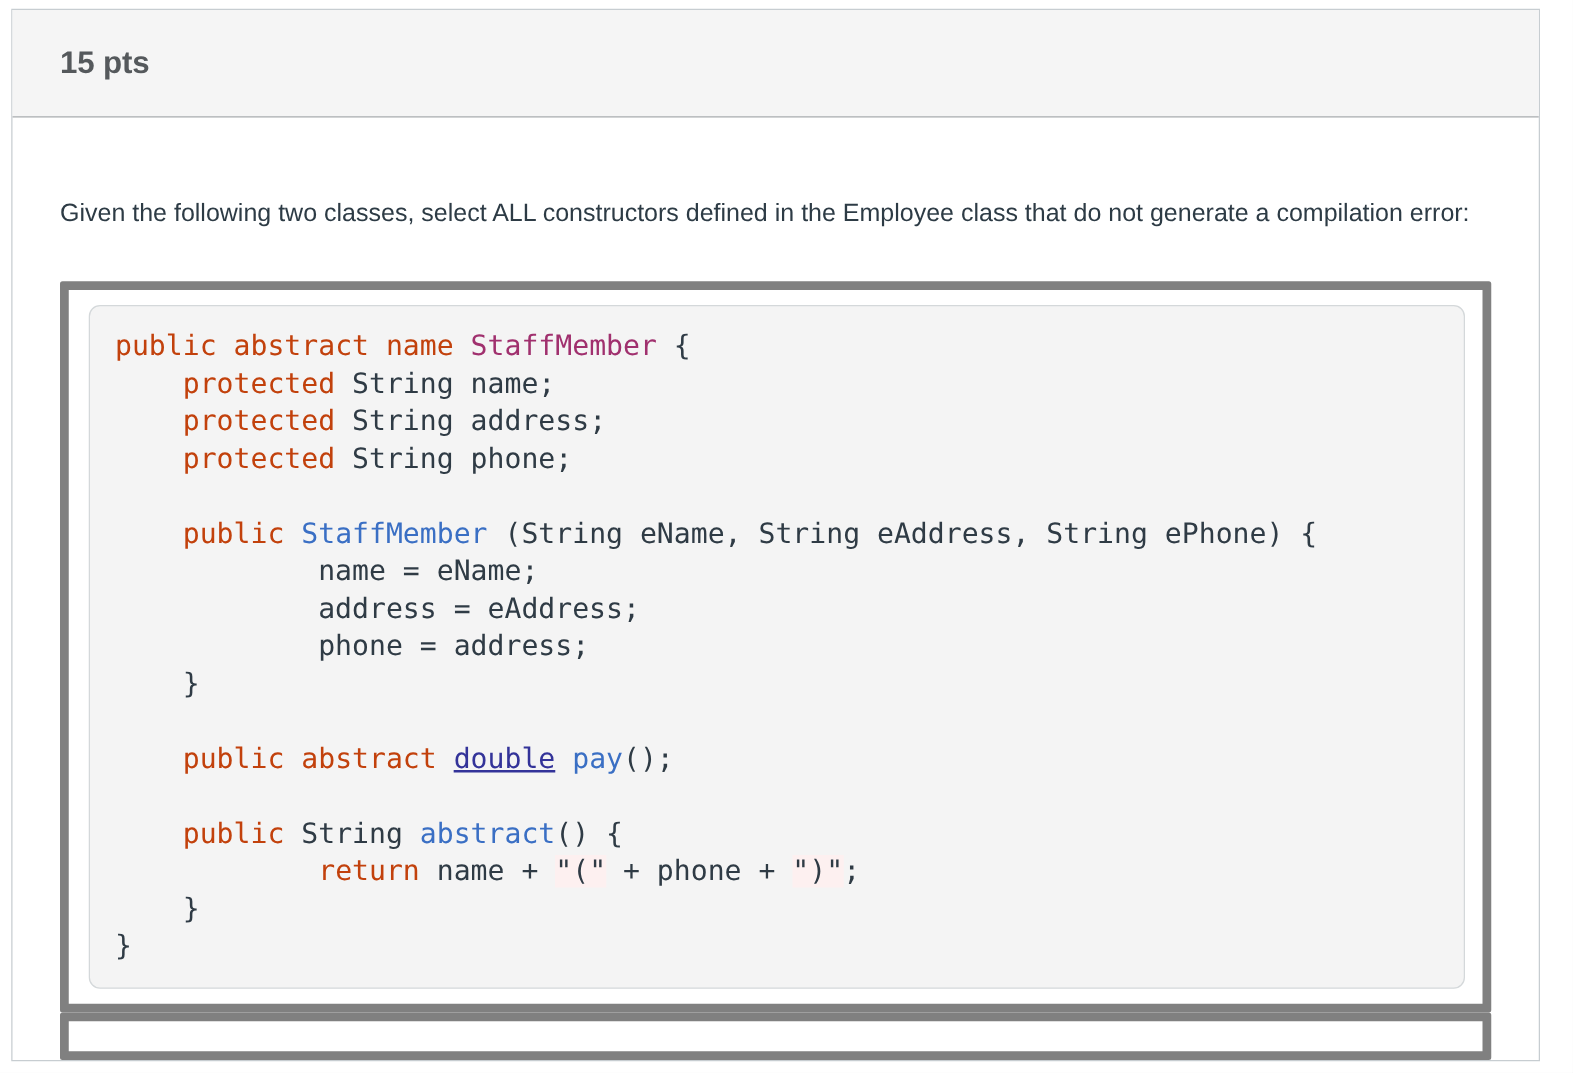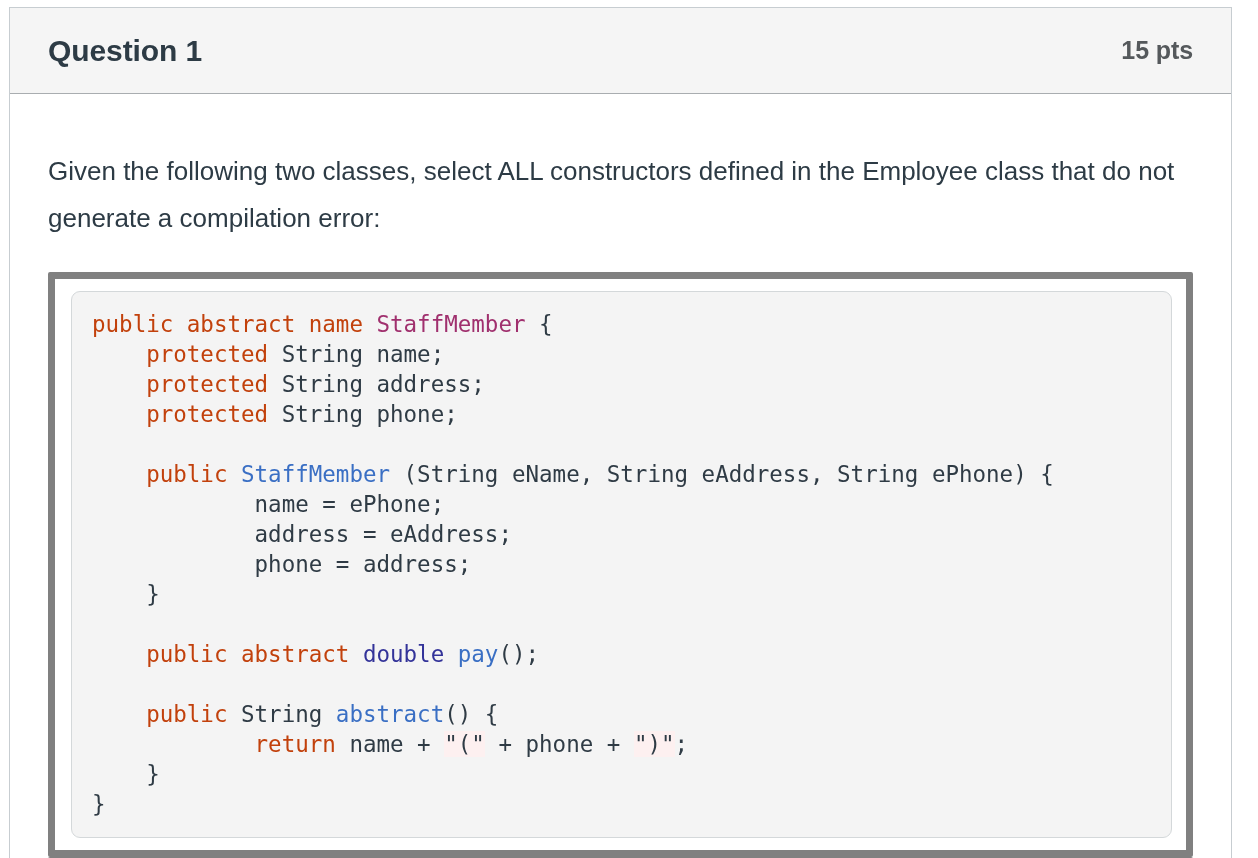--- a/index.html
+++ b/index.html
@@ -49,21 +49,21 @@
     color: #55595c;
     letter-spacing: -0.1px;
   }
 
   .question-body {
     padding: 54px 38px 0 38px;
     box-sizing: border-box;
   }
 
   .question-text {
-    font-size: 26px;
+    font-size: 20px;
     line-height: 47px;
     color: #2D3B45;
     max-width: 1150px;
     margin: 0 0 30px 0;
     font-weight: normal;
   }
 
   
   .code-wrapper {
     border: 7px solid #808080;
@@ -89,48 +89,47 @@
     color: #2f3b45;
     white-space: pre;
     overflow: hidden;
     box-sizing: border-box;
     letter-spacing: 0px;
     tab-size: 4;
   }
 
   
   .kw   { color: #c2410c; }            
-  .typ  { color: #333399; }            
+  .typ  { color: #333399; text-decoration: underline; }            
   .cls  { color: #A0306E; }            
   .fn   { color: #3A6FC4; }            
   .pln  { color: #2f3b45; }            
   .str  { color: #2f3b45; background: #fdf0f0; }
 </style>
 </head>
 <body>
 
 <div class="question-card">
 
   <div class="question-header">
-    <div class="question-title">Question 1</div>
     <div class="question-points">15 pts</div>
   </div>
 
   <div class="question-body">
 
     <p class="question-text">Given the following two classes, select ALL constructors defined in the Employee class that do not generate a compilation error:</p>
 
     <div class="code-wrapper">
       <pre class="code-block"><span class="kw">public</span><span class="pln"> </span><span class="kw">abstract</span><span class="pln"> </span><span class="kw">name</span><span class="pln"> </span><span class="cls">StaffMember</span><span class="pln"> {</span>
 <span class="pln">    </span><span class="kw">protected</span><span class="pln"> String name;</span>
 <span class="pln">    </span><span class="kw">protected</span><span class="pln"> String address;</span>
 <span class="pln">    </span><span class="kw">protected</span><span class="pln"> String phone;</span>
 <span class="pln"></span>
 <span class="pln">    </span><span class="kw">public</span><span class="pln"> </span><span class="fn">StaffMember</span><span class="pln"> (String eName, String eAddress, String ePhone) {</span>
-<span class="pln">            name = ePhone;</span>
+<span class="pln">            name = eName;</span>
 <span class="pln">            address = eAddress;</span>
 <span class="pln">            phone = address;</span>
 <span class="pln">    }</span>
 <span class="pln"></span>
 <span class="pln">    </span><span class="kw">public</span><span class="pln"> </span><span class="kw">abstract</span><span class="pln"> </span><span class="typ">double</span><span class="pln"> </span><span class="fn">pay</span><span class="pln">();</span>
 <span class="pln"></span>
 <span class="pln">    </span><span class="kw">public</span><span class="pln"> String </span><span class="fn">abstract</span><span class="pln">() {</span>
 <span class="pln">            </span><span class="kw">return</span><span class="pln"> name + </span><span class="str">"("</span><span class="pln"> + phone + </span><span class="str">")"</span><span class="pln">;</span>
 <span class="pln">    }</span>
 <span class="pln">}</span></pre>

